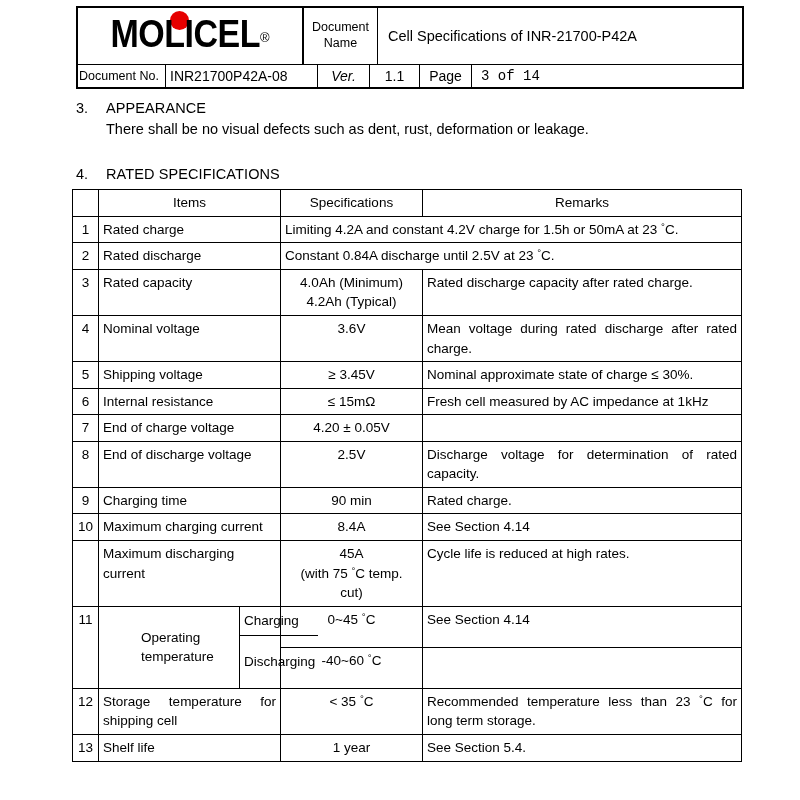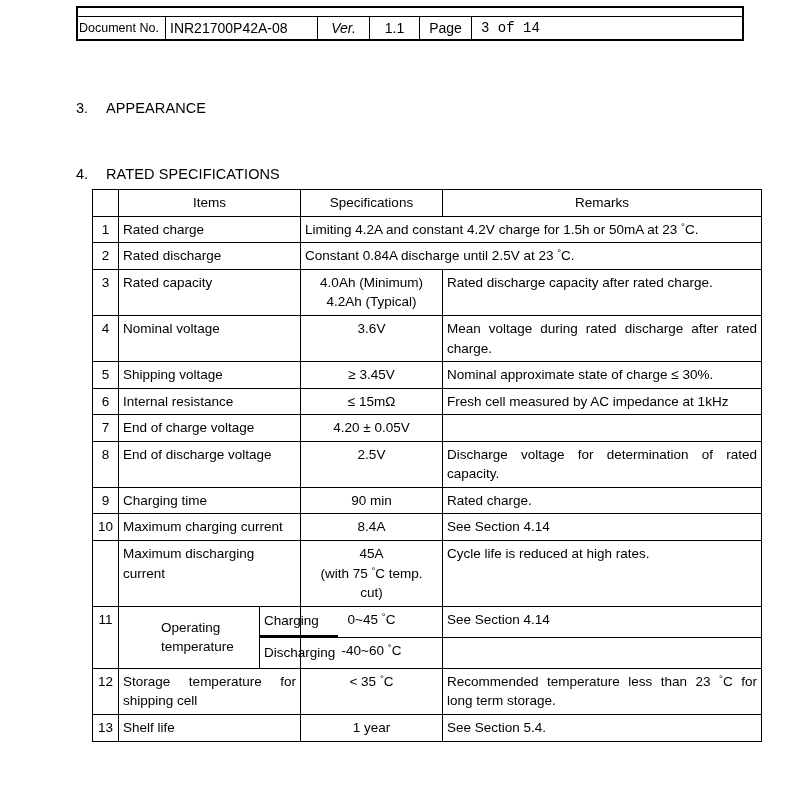--- a/index.html
+++ b/index.html
@@ -95,21 +95,20 @@
     align-items: center;
     padding-left: 10px;
     font-size: 14.5px;
   }
   .doc-header-bottom {
     display: flex;
     align-items: stretch;
     height: 22px;
     border-top: 1.5px solid #000;
     font-size: 12.5px;
-    margin-top: 8px;
   }
   .dhb-cell {
     box-sizing: border-box;
     display: flex;
     align-items: center;
     border-right: 1.5px solid #000;
     white-space: nowrap;
   }
   .dhb-cell:last-child { border-right: none; }
   .c-docno-lbl { width: 88px; justify-content: flex-start; padding-left: 1px; }
@@ -129,21 +128,21 @@
     width: 30px;
   }
   .sec-title { letter-spacing: 0.1px; }
   .sec3 { left: 76px; top: 100px; }
   .sec3-body { position: absolute; left: 106px; top: 121px; font-size: 14.5px; }
   .sec4 { left: 76px; top: 166px; }
 
   
   .spec-table {
     position: absolute;
-    left: 92px;
+    left: 72px;
     top: 189px;
     width: 669px;
     border-collapse: collapse;
     table-layout: fixed;
     font-size: 13.5px;
   }
   .spec-table td, .spec-table th {
     border: 1px solid #000;
     padding: 3px 4px;
     vertical-align: top;
@@ -176,33 +175,44 @@
     vertical-align: middle;
   }
   .no-pad { padding: 0 !important; }
 </style>
 </head>
 <body>
 
 <div class="page">
 
   <div class="doc-header">
+    <div class="doc-header-top">
+      <div class="logo-cell">
+        <div class="logo">
+          <span class="logo-dot"></span>
+          <span class="logo-text">MOLICEL</span><span class="logo-reg">®</span>
+        </div>
+      </div>
+      <div class="dn-cell">Document Name</div>
+      <div class="dtitle-cell">Cell Specifications of INR-21700-P42A</div>
+    </div>
     <div class="doc-header-bottom">
       <div class="dhb-cell c-docno-lbl">Document No.</div>
       <div class="dhb-cell c-docno-val">INR21700P42A-08</div>
       <div class="dhb-cell c-ver-lbl">Ver.</div>
       <div class="dhb-cell c-ver-val">1.1</div>
       <div class="dhb-cell c-page-lbl">Page</div>
       <div class="dhb-cell c-page-val">3 of 14</div>
     </div>
   </div>
 
   <div class="section sec3">
     <span class="sec-num">3.</span><span class="sec-title">APPEARANCE</span>
   </div>
+  <div class="sec3-body">There shall be no visual defects such as dent, rust, deformation or leakage.</div>
 
   <div class="section sec4">
     <span class="sec-num">4.</span><span class="sec-title">RATED SPECIFICATIONS</span>
   </div>
 
   <table class="spec-table">
     <colgroup>
       <col class="col-num">
         <col class="col-item">
         <col class="col-spec">
@@ -301,21 +311,21 @@
       <tr>
         <td class="center" rowspan="2">11</td>
         <td rowspan="2" class="no-pad">
           <table class="nested">
             <tbody>
                 <tr>
               <td rowspan="2" style="width:94px; padding:3px 4px; vertical-align:middle;">Operating temperature</td>
               <td style="border-left:1px solid #000; padding:3px 4px; height:22px;">Charging</td>
             </tr>
             <tr>
-              <td style="border-left:1px solid #000; border-top:3px solid #000000; padding:4px 4px; height:22px;">Discharging</td>
+              <td style="border-left:1px solid #000; border-top:1px solid #000000; padding:15px 4px; height:22px;">Discharging</td>
             </tr>
           </tbody>
             </table>
         </td>
         <td class="center">0~45 <span class="sup">°</span>C</td>
         <td>See Section 4.14</td>
       </tr>
       <tr>
         <td class="center">-40~60 <span class="sup">°</span>C</td>
         <td></td>

